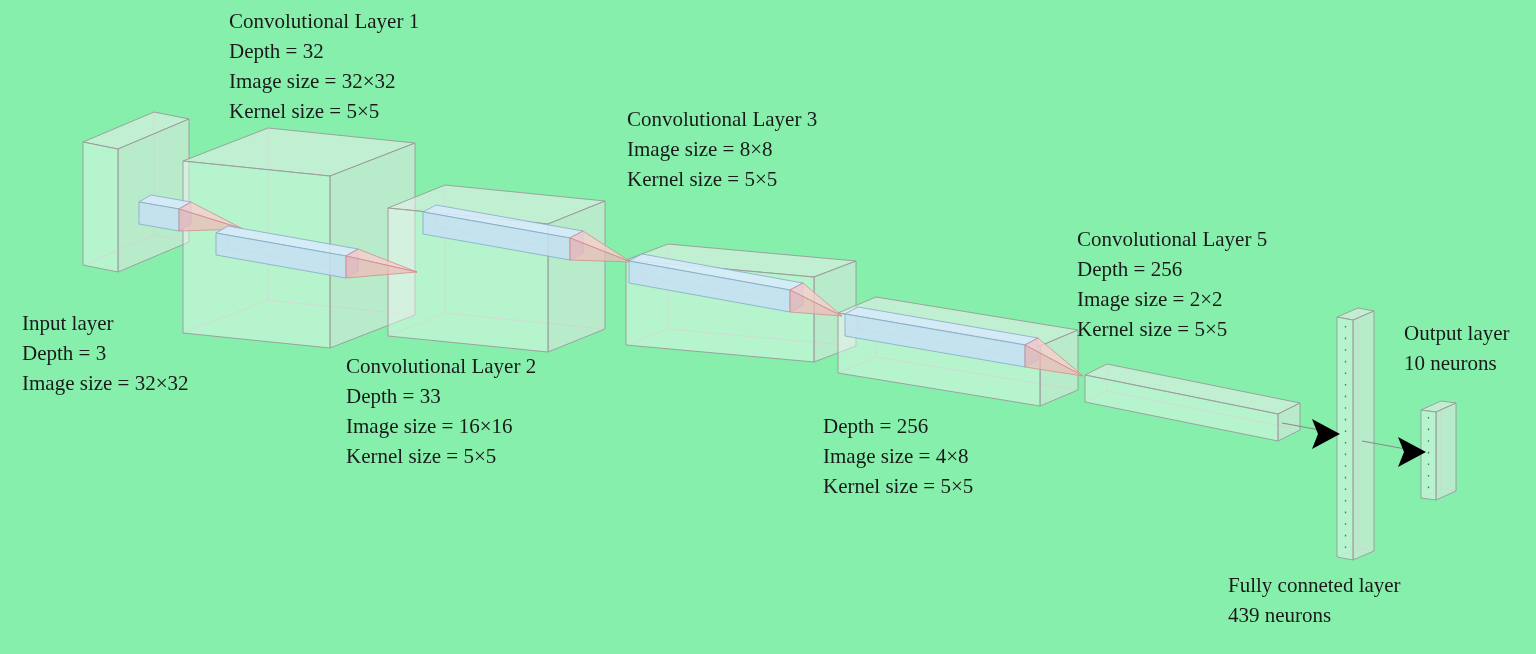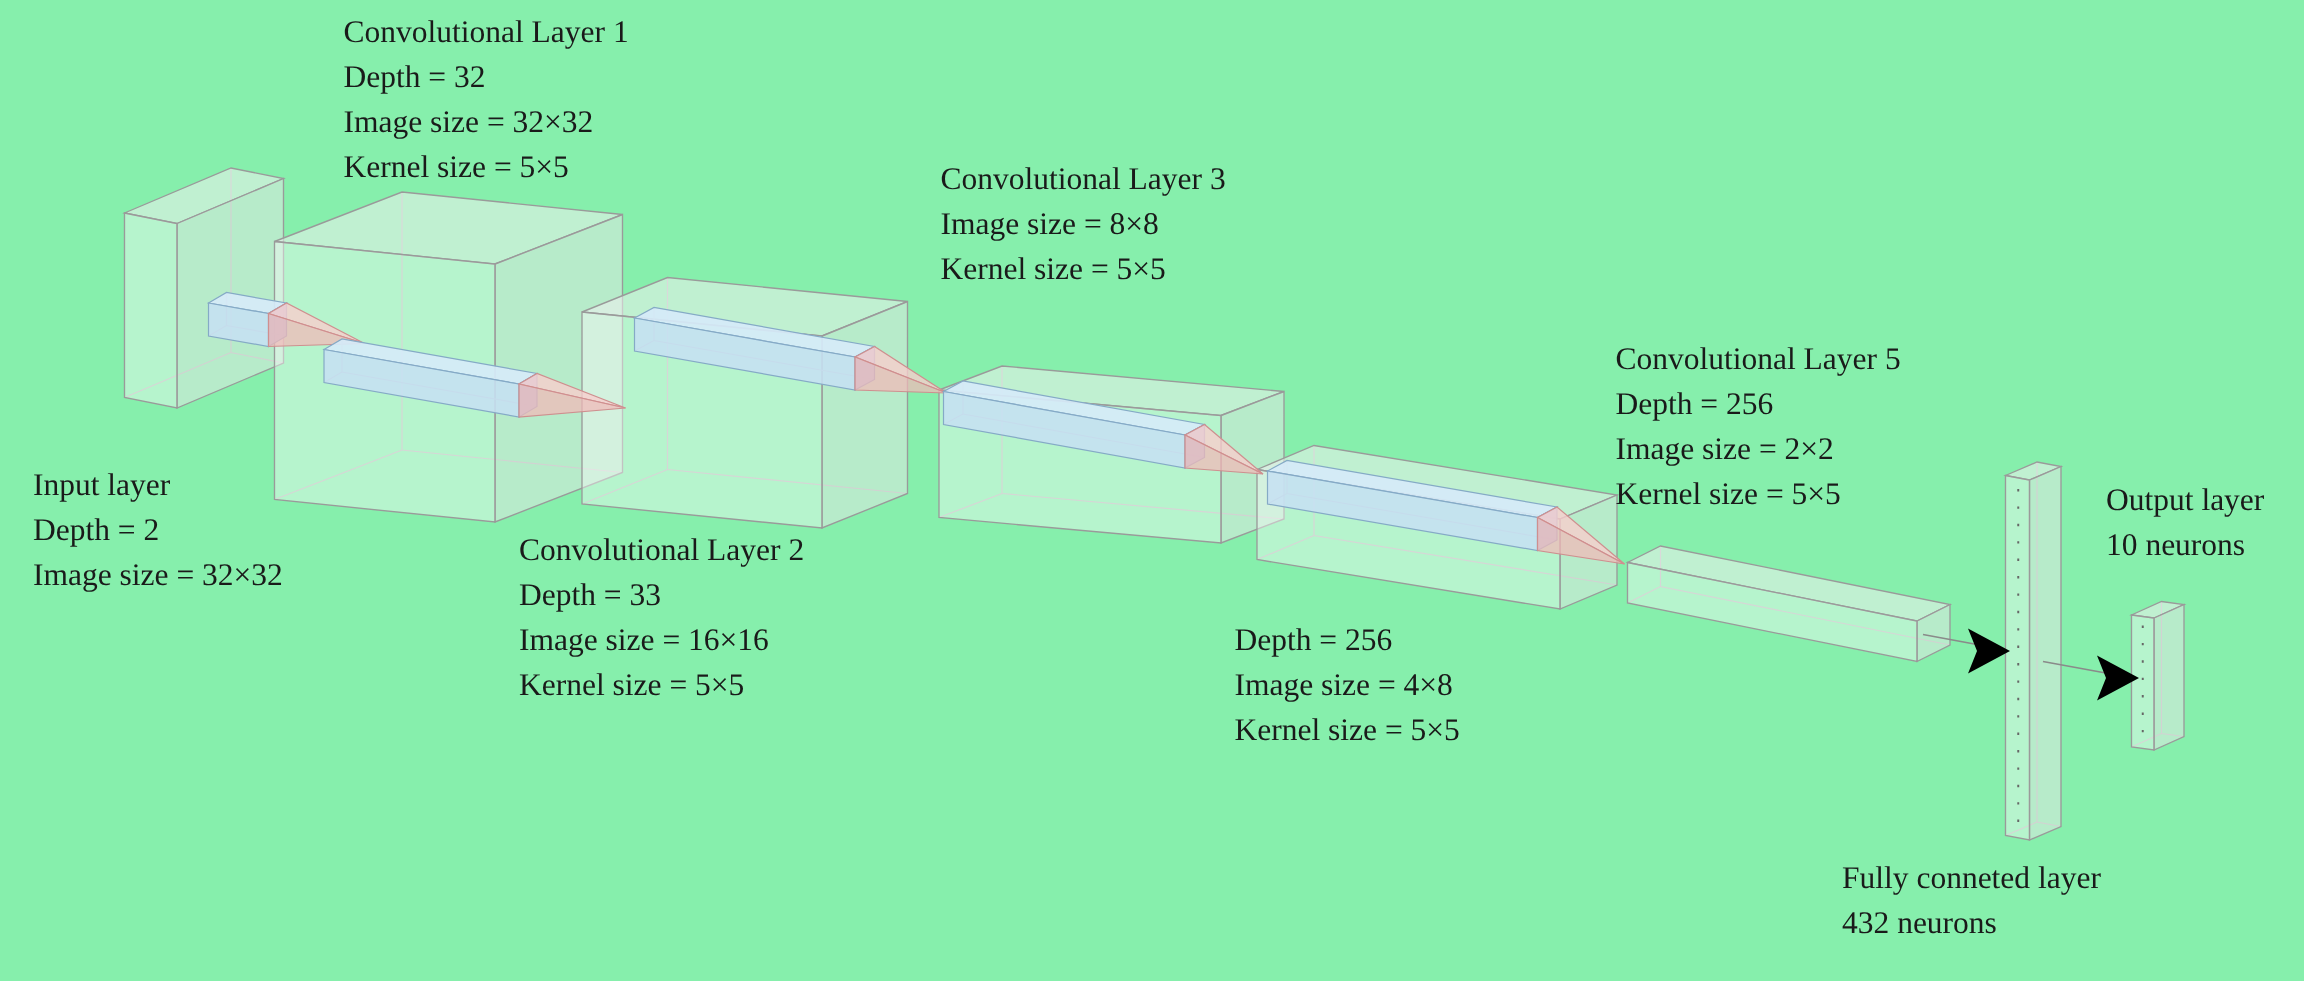--- a/index.html
+++ b/index.html
@@ -160,21 +160,21 @@
 
   <div class="lbl" style="left:1077px;top:224px">
     <div>Convolutional Layer 5</div>
     <div>Depth = 256</div>
     <div>Image size = 2×2</div>
     <div>Kernel size = 5×5</div>
   </div>
 
   <div class="lbl" style="left:22px;top:308px">
     <div>Input layer</div>
-    <div>Depth = 2</div>
+    <div>Depth = 3</div>
     <div>Image size = 32×32</div>
   </div>
 
   <div class="lbl" style="left:346px;top:351px">
     <div>Convolutional Layer 2</div>
     <div>Depth = 33</div>
     <div>Image size = 16×16</div>
     <div>Kernel size = 5×5</div>
   </div>
 
@@ -184,16 +184,16 @@
     <div>Kernel size = 5×5</div>
   </div>
 
   <div class="lbl" style="left:1404px;top:318px">
     <div>Output layer</div>
     <div>10 neurons</div>
   </div>
 
   <div class="lbl" style="left:1228px;top:570px">
     <div>Fully conneted layer</div>
-    <div>432 neurons</div>
+    <div>439 neurons</div>
   </div>
 
 </div>
 
 </body></html>

